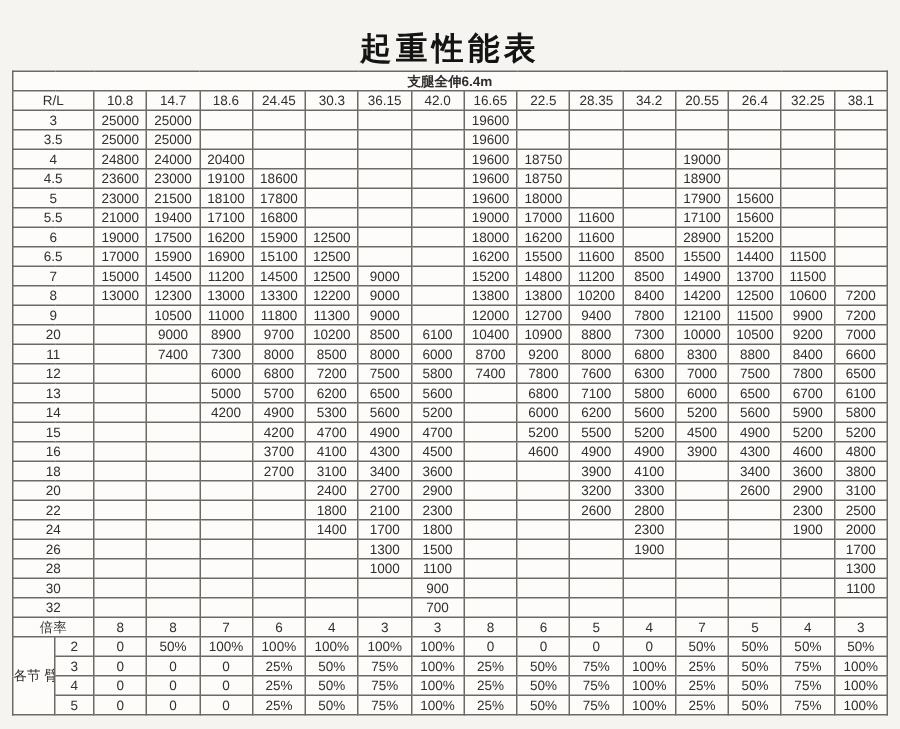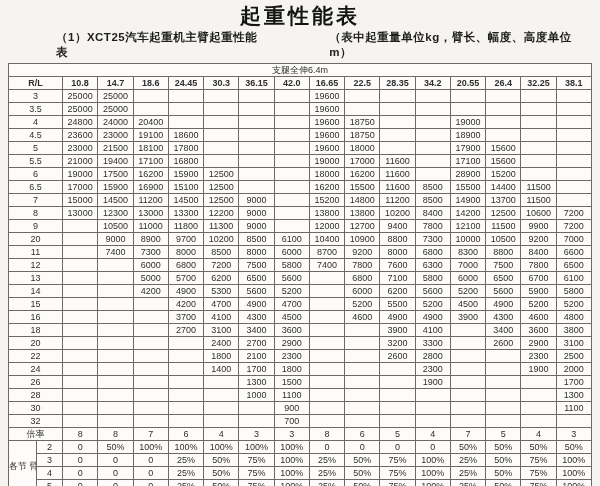--- a/index.html
+++ b/index.html
@@ -1,20 +1,20 @@
 <!DOCTYPE html>
 <html><head>
 <meta charset="utf-8">
 <style>
   html,body { margin:0; padding:0; background:#e9e7e4; }
   .page {
     width:600px; height:486px; box-sizing:border-box;
     background:#f6f4f1;
     font-family:"Liberation Sans", sans-serif;
-    padding:3px 8px 2px 8px;
+    padding:20px 8px 2px 8px;
     position:relative;
   }
   .title {
     text-align:center; font-size:21px; font-weight:bold; color:#141414;
     letter-spacing:3px; margin:1px 0 2px 0; line-height:1.15;
   }
   .subtitle-row {
     display:flex; align-items:baseline;
     font-size:11.5px; font-weight:bold; color:#1d1d1d;
     margin:0 0 3px 48px; letter-spacing:0.5px;
@@ -25,39 +25,35 @@
     background:#fdfcfa;
   }
   table.perf td {
     border:1px solid #6d6a66;
     text-align:center; vertical-align:middle;
     font-size:9px; color:#2e2e2e;
     height:12px; line-height:1; padding:0;
     overflow:hidden; white-space:nowrap;
     background:#fdfcfa;
   }
-  td.outrigger { font-size:10.5px; font-weight:normal; color:#1c1c1c; height:14px; }
-  td.colhead   { font-size:9.5px; color:#222; height:13px;font-weight:bold; }
+  td.outrigger { font-size:10.5px; font-weight:bold; color:#1c1c1c; height:14px; }
+  td.colhead   { font-size:9.5px; color:#222; height:13px; }
   td.radius    { font-size:9.5px; color:#222; }
   td.ratio-label { font-size:9.5px; color:#222; }
   td.ext-label {
     font-size:9px; color:#222; line-height:1.25;
     white-space:pre-line; padding:0 1px;
   }
   td.ext-no { font-size:9px; }
 </style>
 </head>
 <body>
 
 <div class="page">
   <div class="title">起重性能表</div>
-  <div class="subtitle-row">
-    <span class="subtitle-left">（1）XCT25汽车起重机主臂起重性能表</span>
-    <span class="subtitle-right">（表中起重量单位kg，臂长、幅度、高度单位m）</span>
-  </div>
   <table class="perf">
     <colgroup>
       <col style="width:28px">
         <col style="width:26px">
     </colgroup>
     <tbody>
         <tr>
           <td class="outrigger" colspan="17">支腿全伸6.4m</td>
         </tr>
         <tr>

